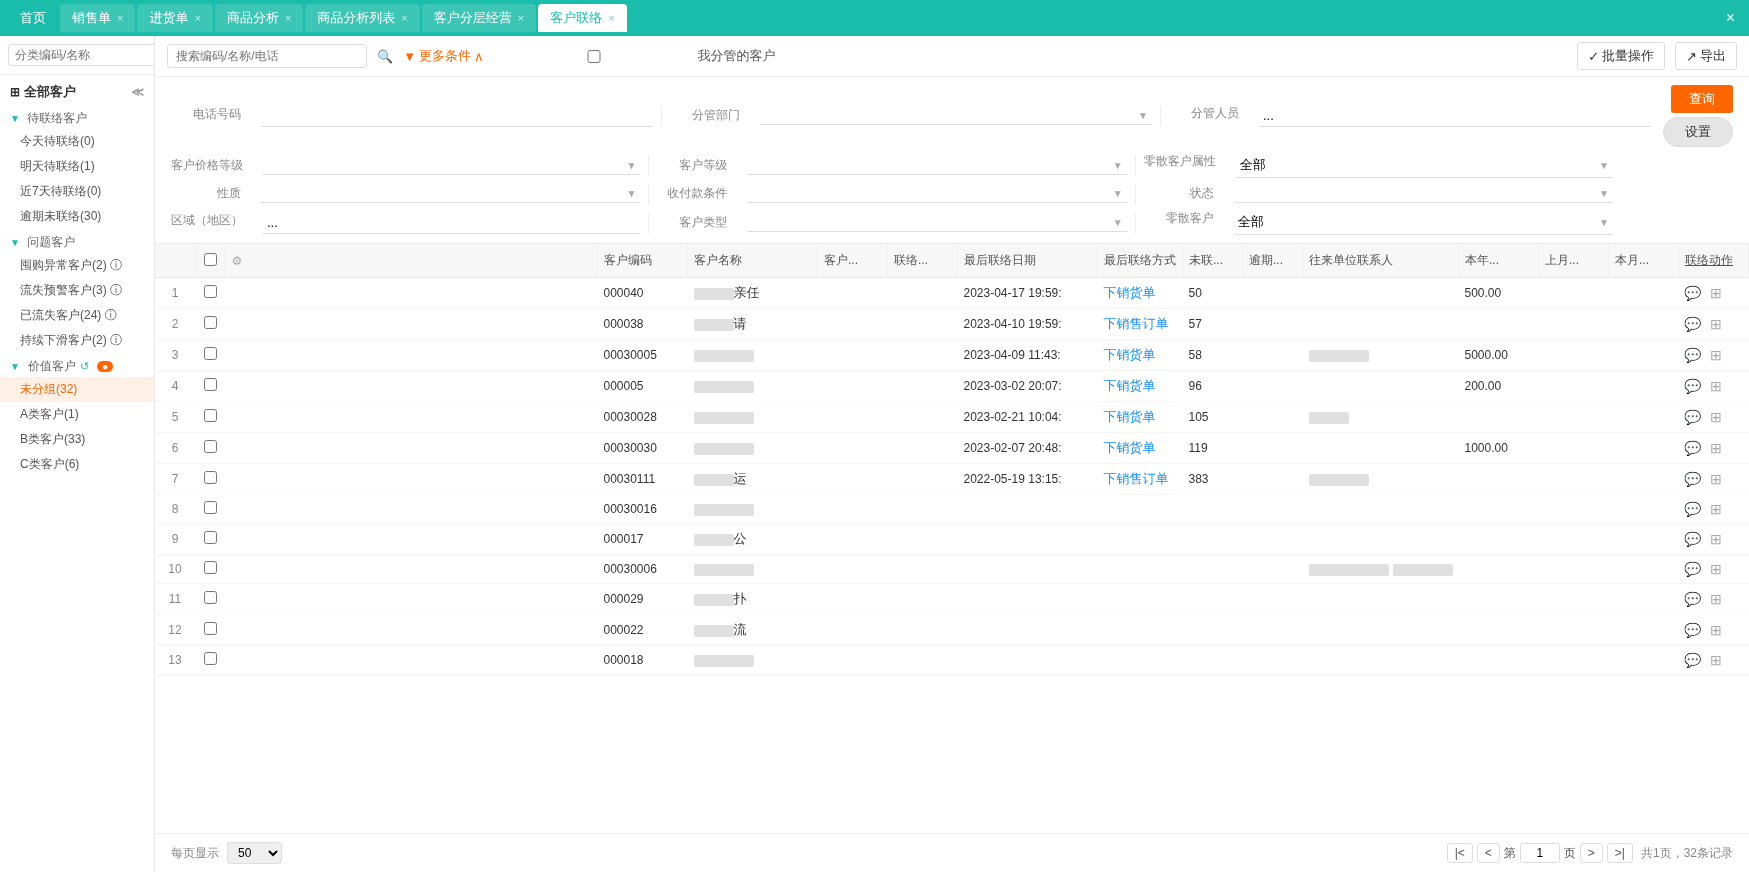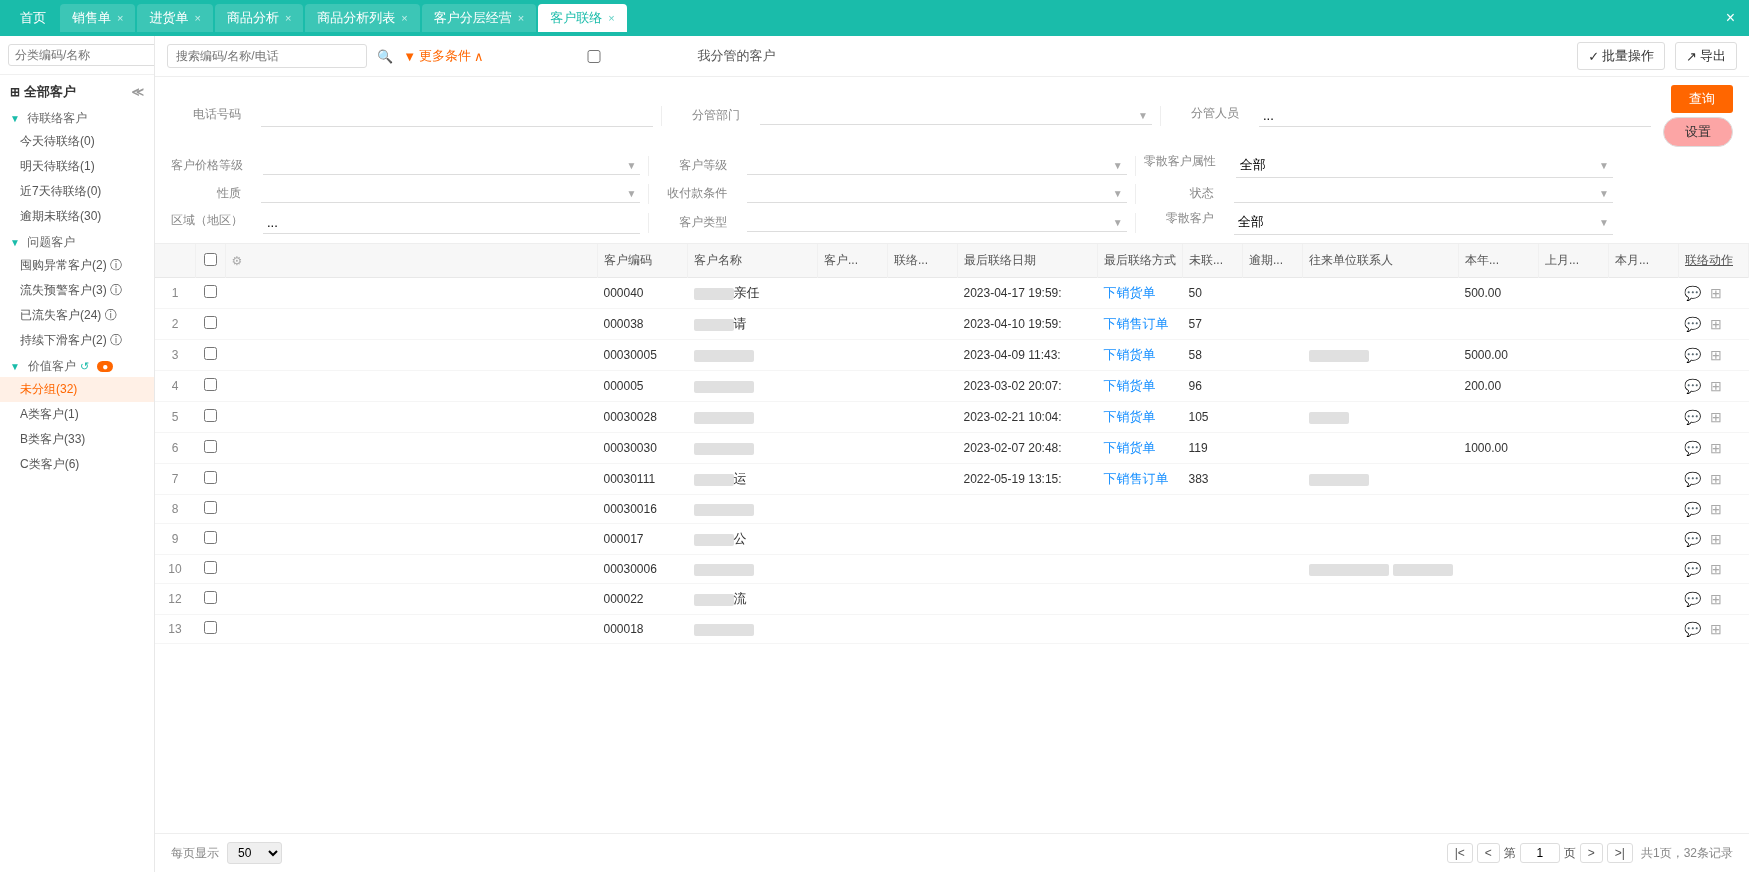--- a/index.html
+++ b/index.html
@@ -241,21 +241,21 @@
       background: #ff6600;
       color: #fff;
       border: none;
       padding: 5px 18px;
       border-radius: 3px;
       cursor: pointer;
       font-size: 13px;
       margin-left: 8px;
     }
     .btn-reset {
-      background: #fca5a5;
+      background: #e5e5e5;
       color: #333;
       border: 1px solid #ddd;
       padding: 5px 18px;
       border-radius: 15px;
       cursor: pointer;
       font-size: 13px;
     }
 
     
     .table-container {
@@ -825,20 +825,43 @@
               <td></td>
               <td></td>
               <td>
       <div class="action-icons">
         <span class="action-icon">💬</span>
         <span class="action-icon">⊞</span>
       </div>
               </td>
             </tr>
             <tr>
+              <td style="text-align: center; color: rgb(136, 136, 136);">11</td>
+              <td style="text-align: center;"><input type="checkbox" style=""></td>
+              <td></td>
+              <td>000029</td>
+              <td><span class="blurred-text short"></span><span style="color:#333;">扑</span></td>
+              <td></td>
+              <td></td>
+              <td></td>
+              <td></td>
+              <td></td>
+              <td></td>
+              <td></td>
+              <td></td>
+              <td></td>
+              <td></td>
+              <td>
+      <div class="action-icons">
+        <span class="action-icon">💬</span>
+        <span class="action-icon">⊞</span>
+      </div>
+              </td>
+            </tr>
+            <tr>
               <td style="text-align: center; color: rgb(136, 136, 136);">12</td>
               <td style="text-align: center;"><input type="checkbox" style=""></td>
               <td></td>
               <td>000022</td>
               <td><span class="blurred-text short"></span><span style="color:#333;">流</span></td>
               <td></td>
               <td></td>
               <td></td>
               <td></td>
               <td></td>

